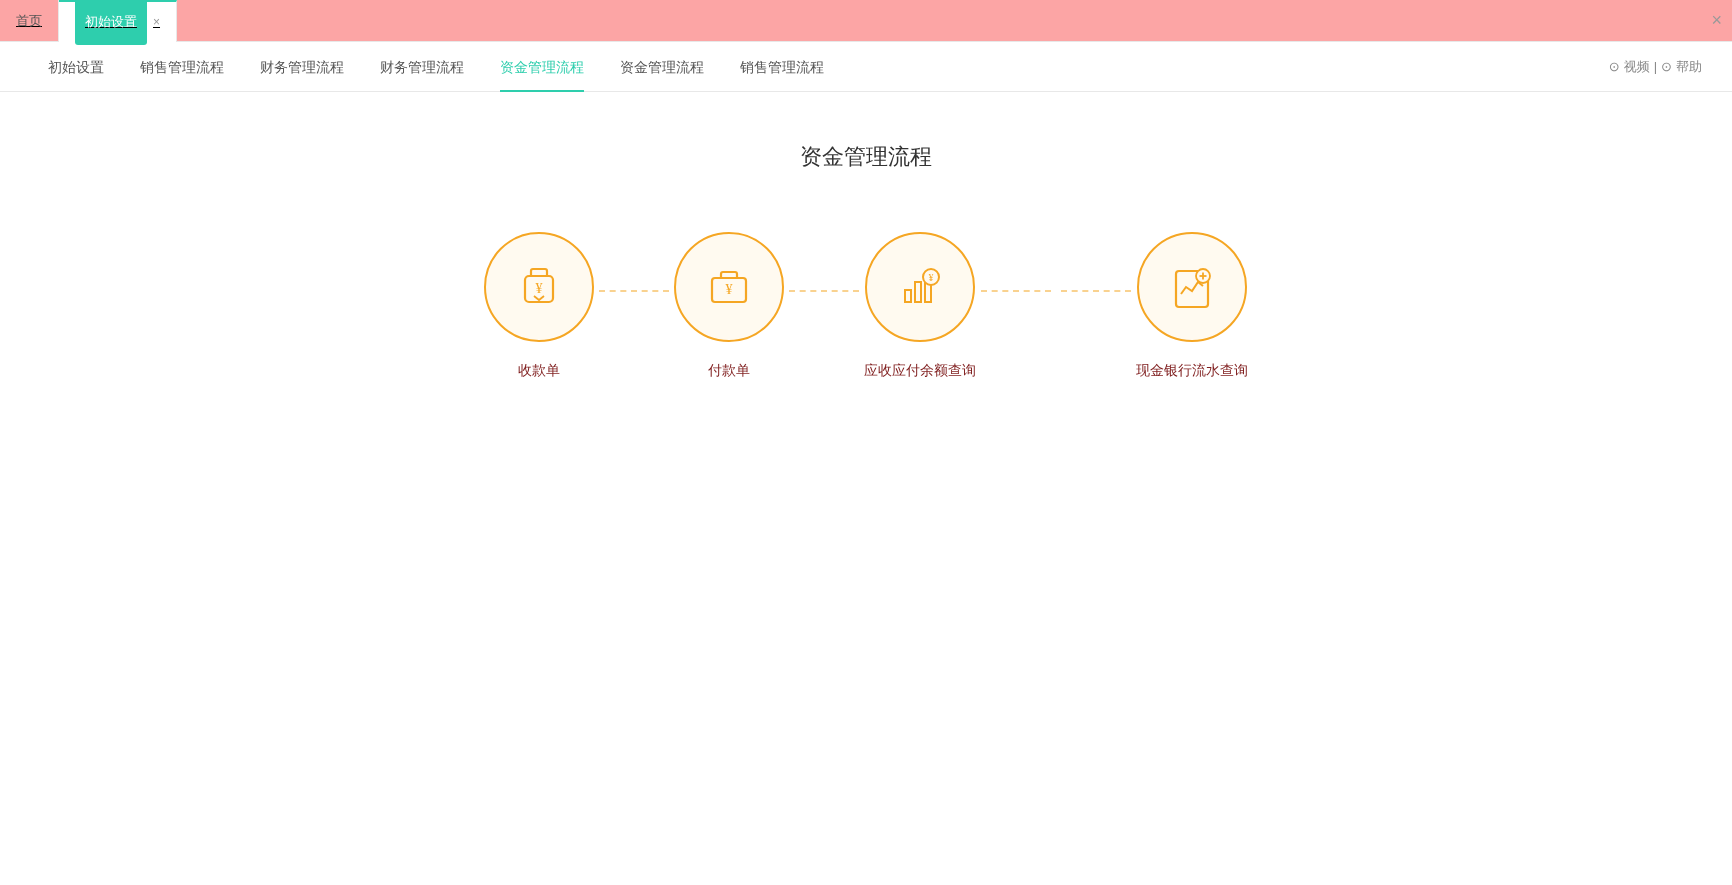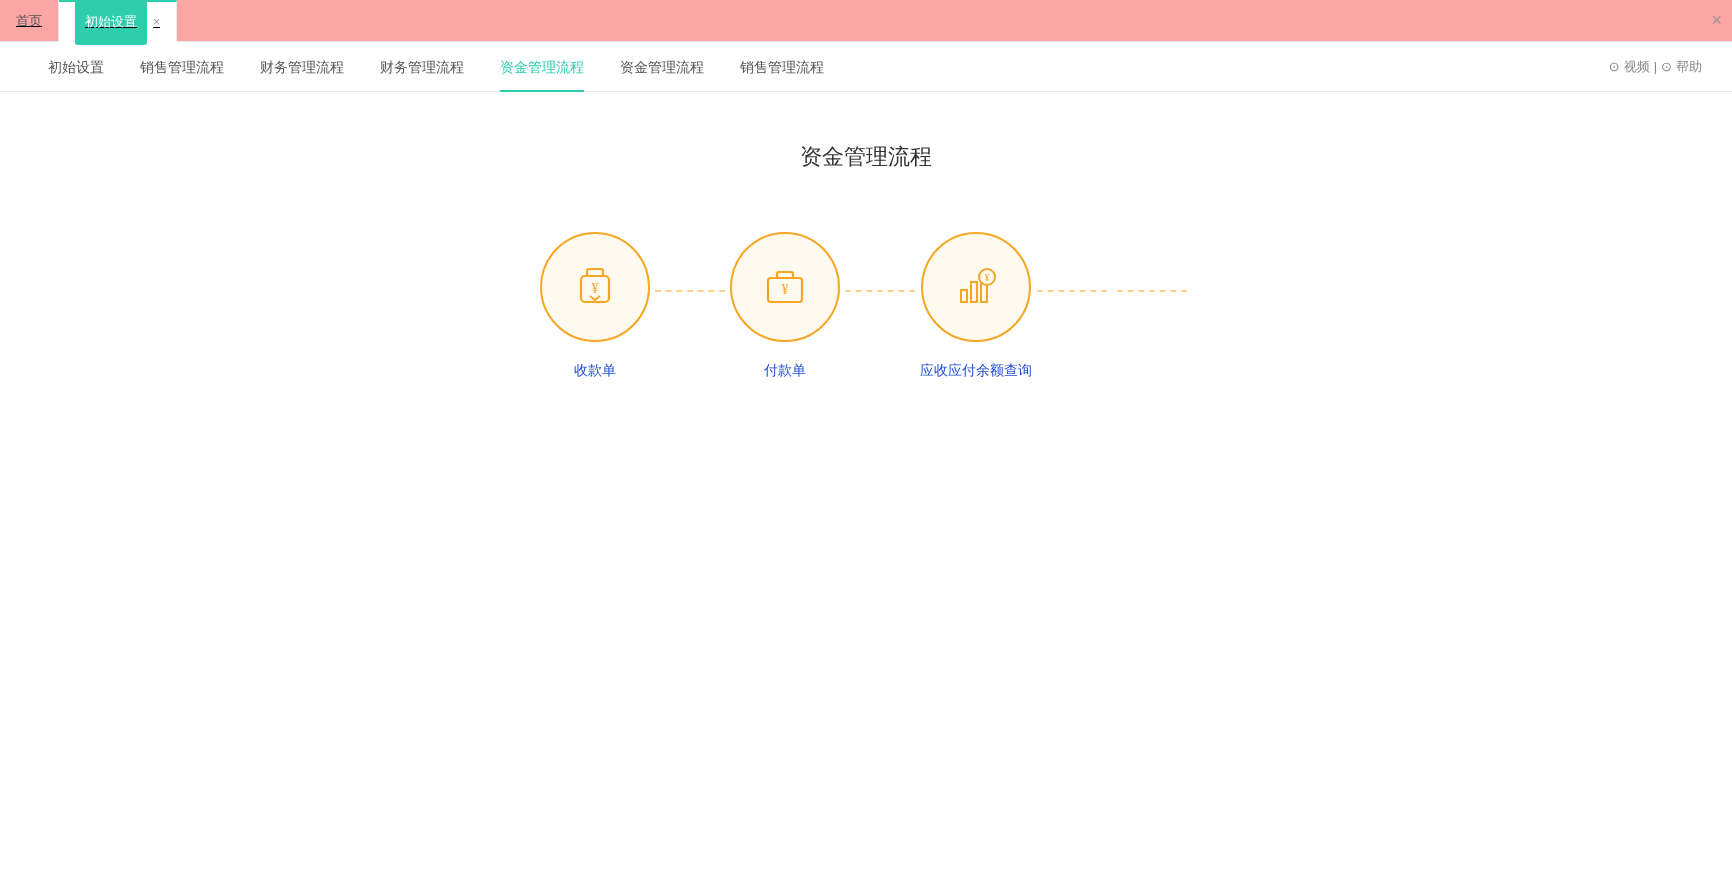--- a/index.html
+++ b/index.html
@@ -125,21 +125,21 @@
       align-items: center;
       justify-content: center;
       cursor: pointer;
     }
     .step-circle svg {
       width: 54px;
       height: 54px;
     }
     .step-label {
       font-size: 14px;
-      color: #1d4ed8;
+      color: #7f1d1d;
       text-align: center;
     }
     .connector {
       width: 80px;
       display: flex;
       align-items: center;
       justify-content: center;
       padding-bottom: 30px;
     }
     .connector-dots {
@@ -244,17 +244,32 @@
 
     <div class="connector">
       <div class="connector-dots"></div>
     </div>
 
 
     <div class="connector">
       <div class="connector-dots"></div>
     </div>
 
+    <div class="step">
+      <div class="step-circle">
+        <svg viewBox="0 0 54 54" fill="none" xmlns="http://www.w3.org/2000/svg">
+
+          <rect x="11" y="11" width="32" height="36" rx="3" stroke="#f5a623" stroke-width="2.2" fill="none"></rect>
+
+          <polyline points="16,34 21,27 27,31 33,22 38,26" stroke="#f5a623" stroke-width="2" fill="none"></polyline>
+
+          <circle cx="38" cy="16" r="7" fill="#fffaf0" stroke="#f5a623" stroke-width="1.8"></circle>
+          <line x1="38" y1="12.5" x2="38" y2="19.5" stroke="#f5a623" stroke-width="1.8"></line>
+          <line x1="34.5" y1="16" x2="41.5" y2="16" stroke="#f5a623" stroke-width="1.8"></line>
+        </svg>
+      </div>
+      <div class="step-label">现金银行流水查询</div>
+    </div>
 
   </div>
 </div>
 
 <div class="window-close">×</div>
 
 </body></html>

